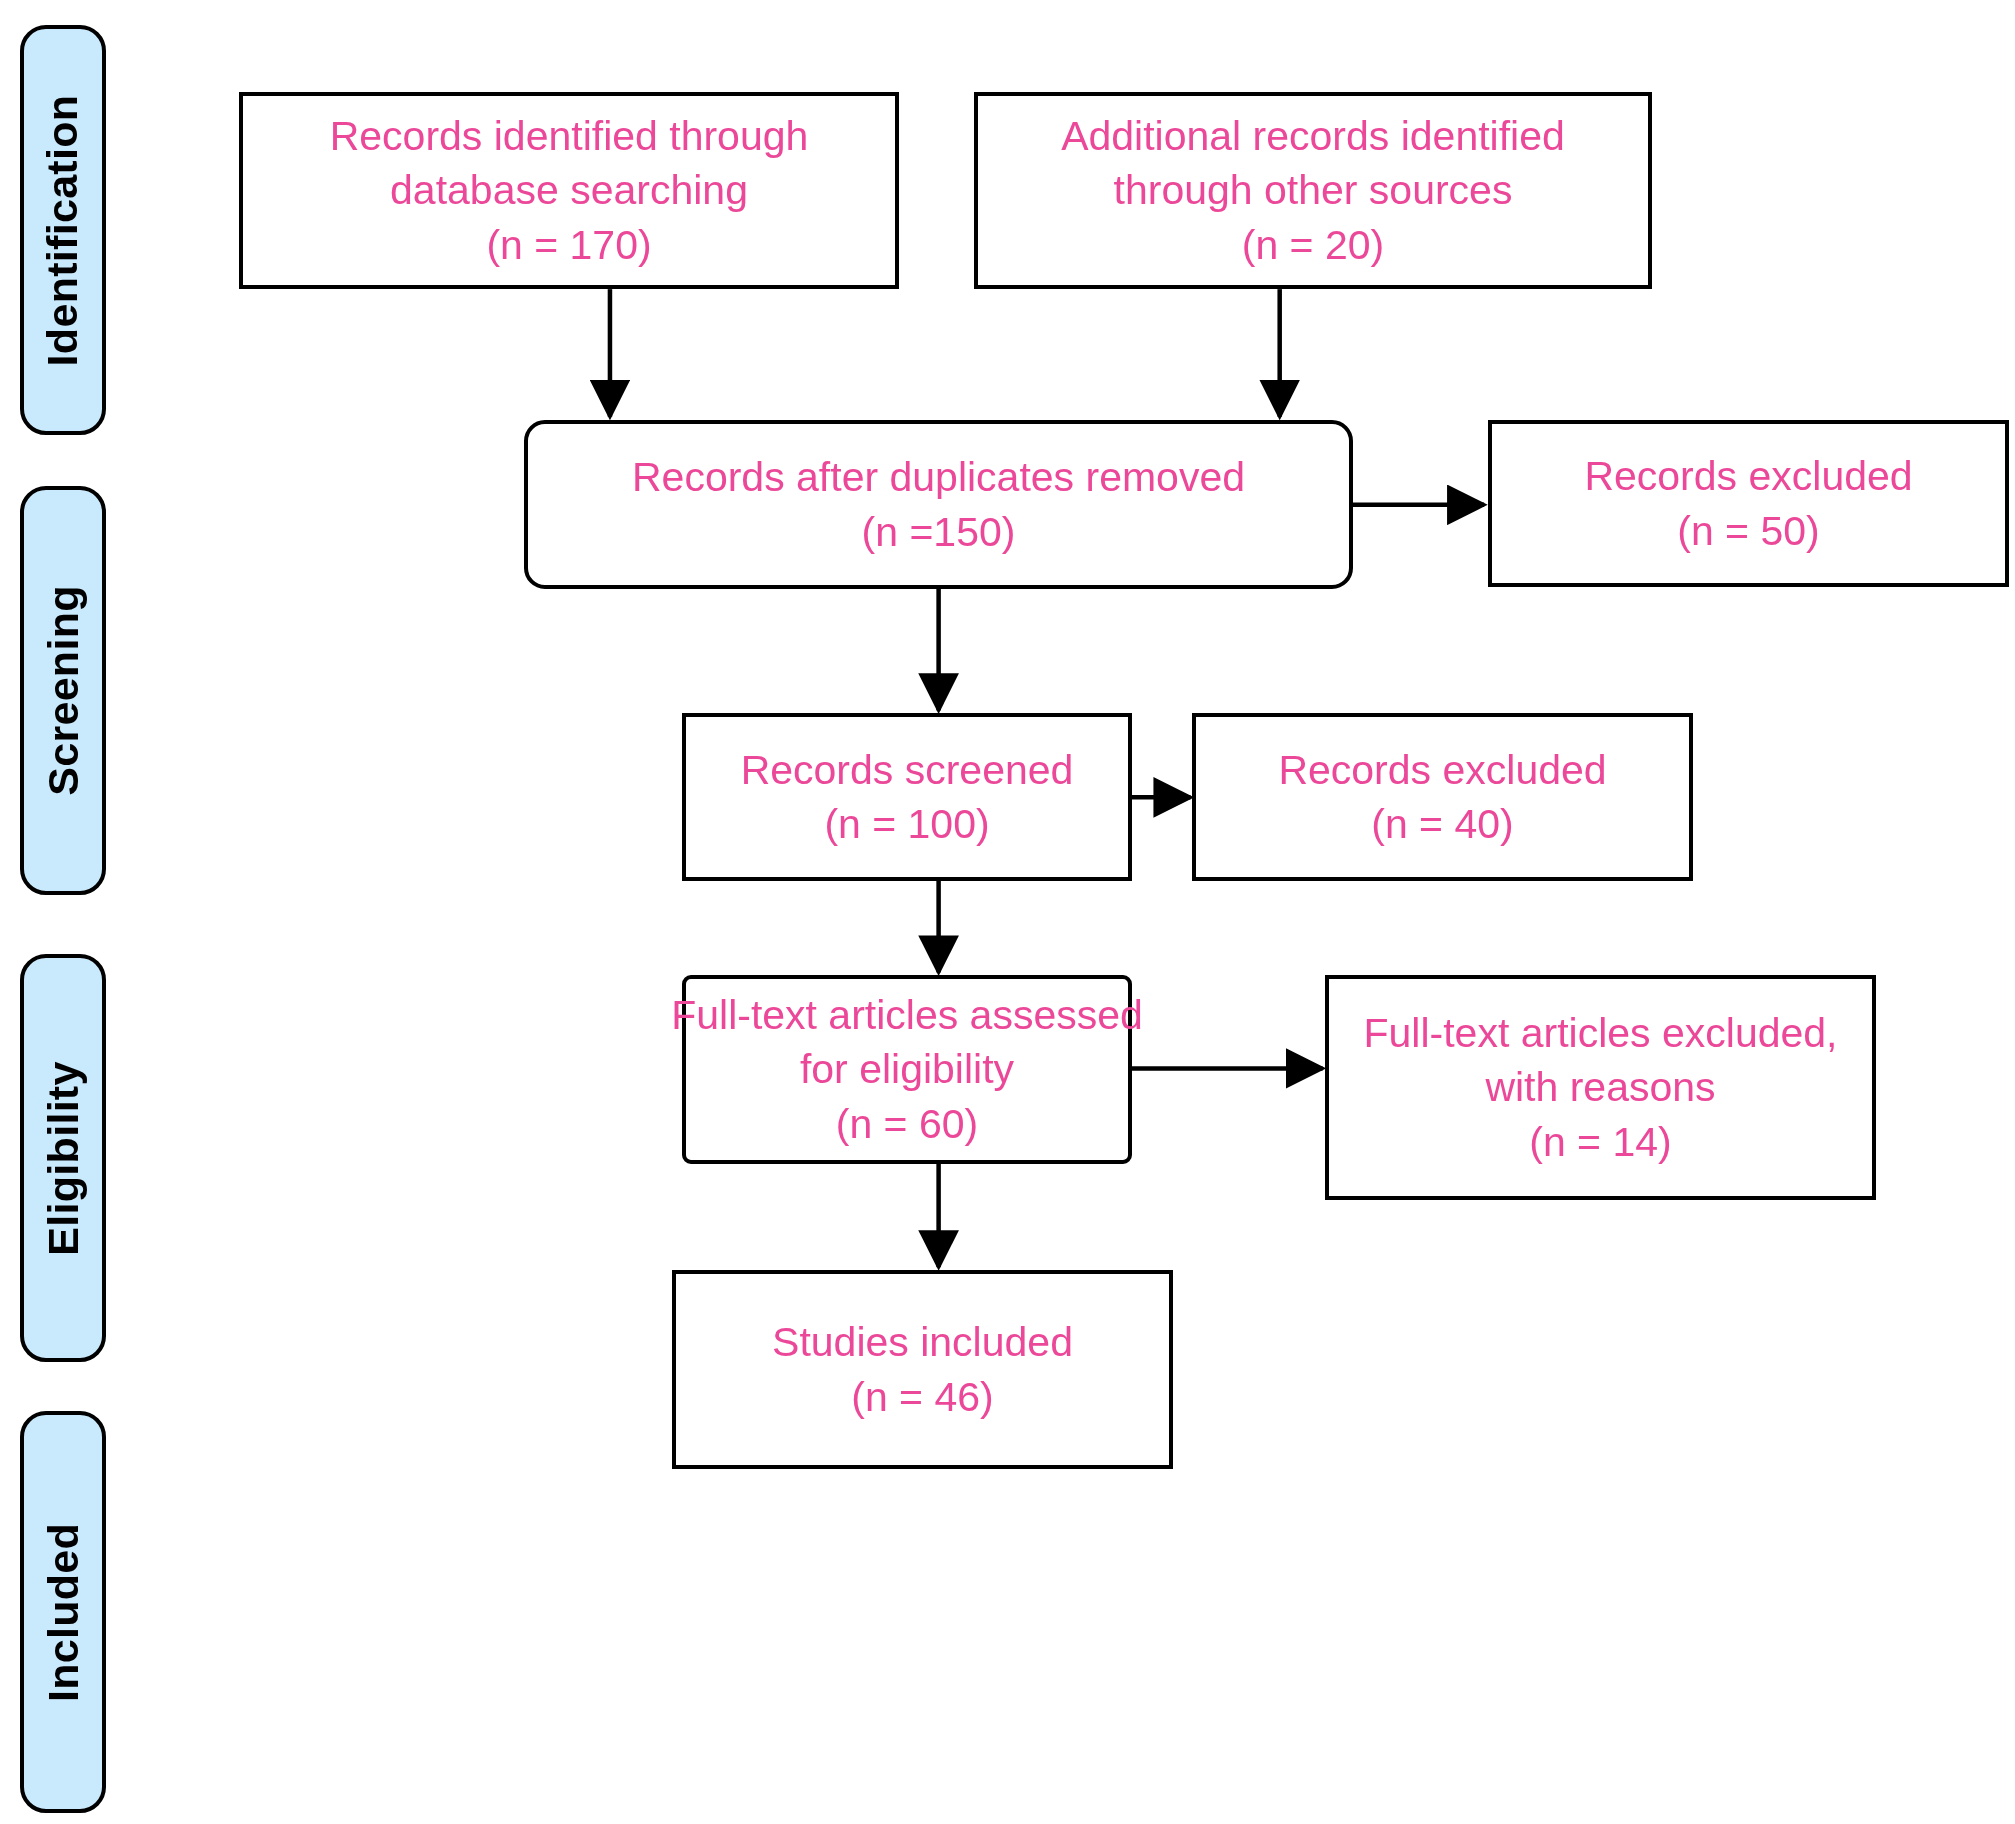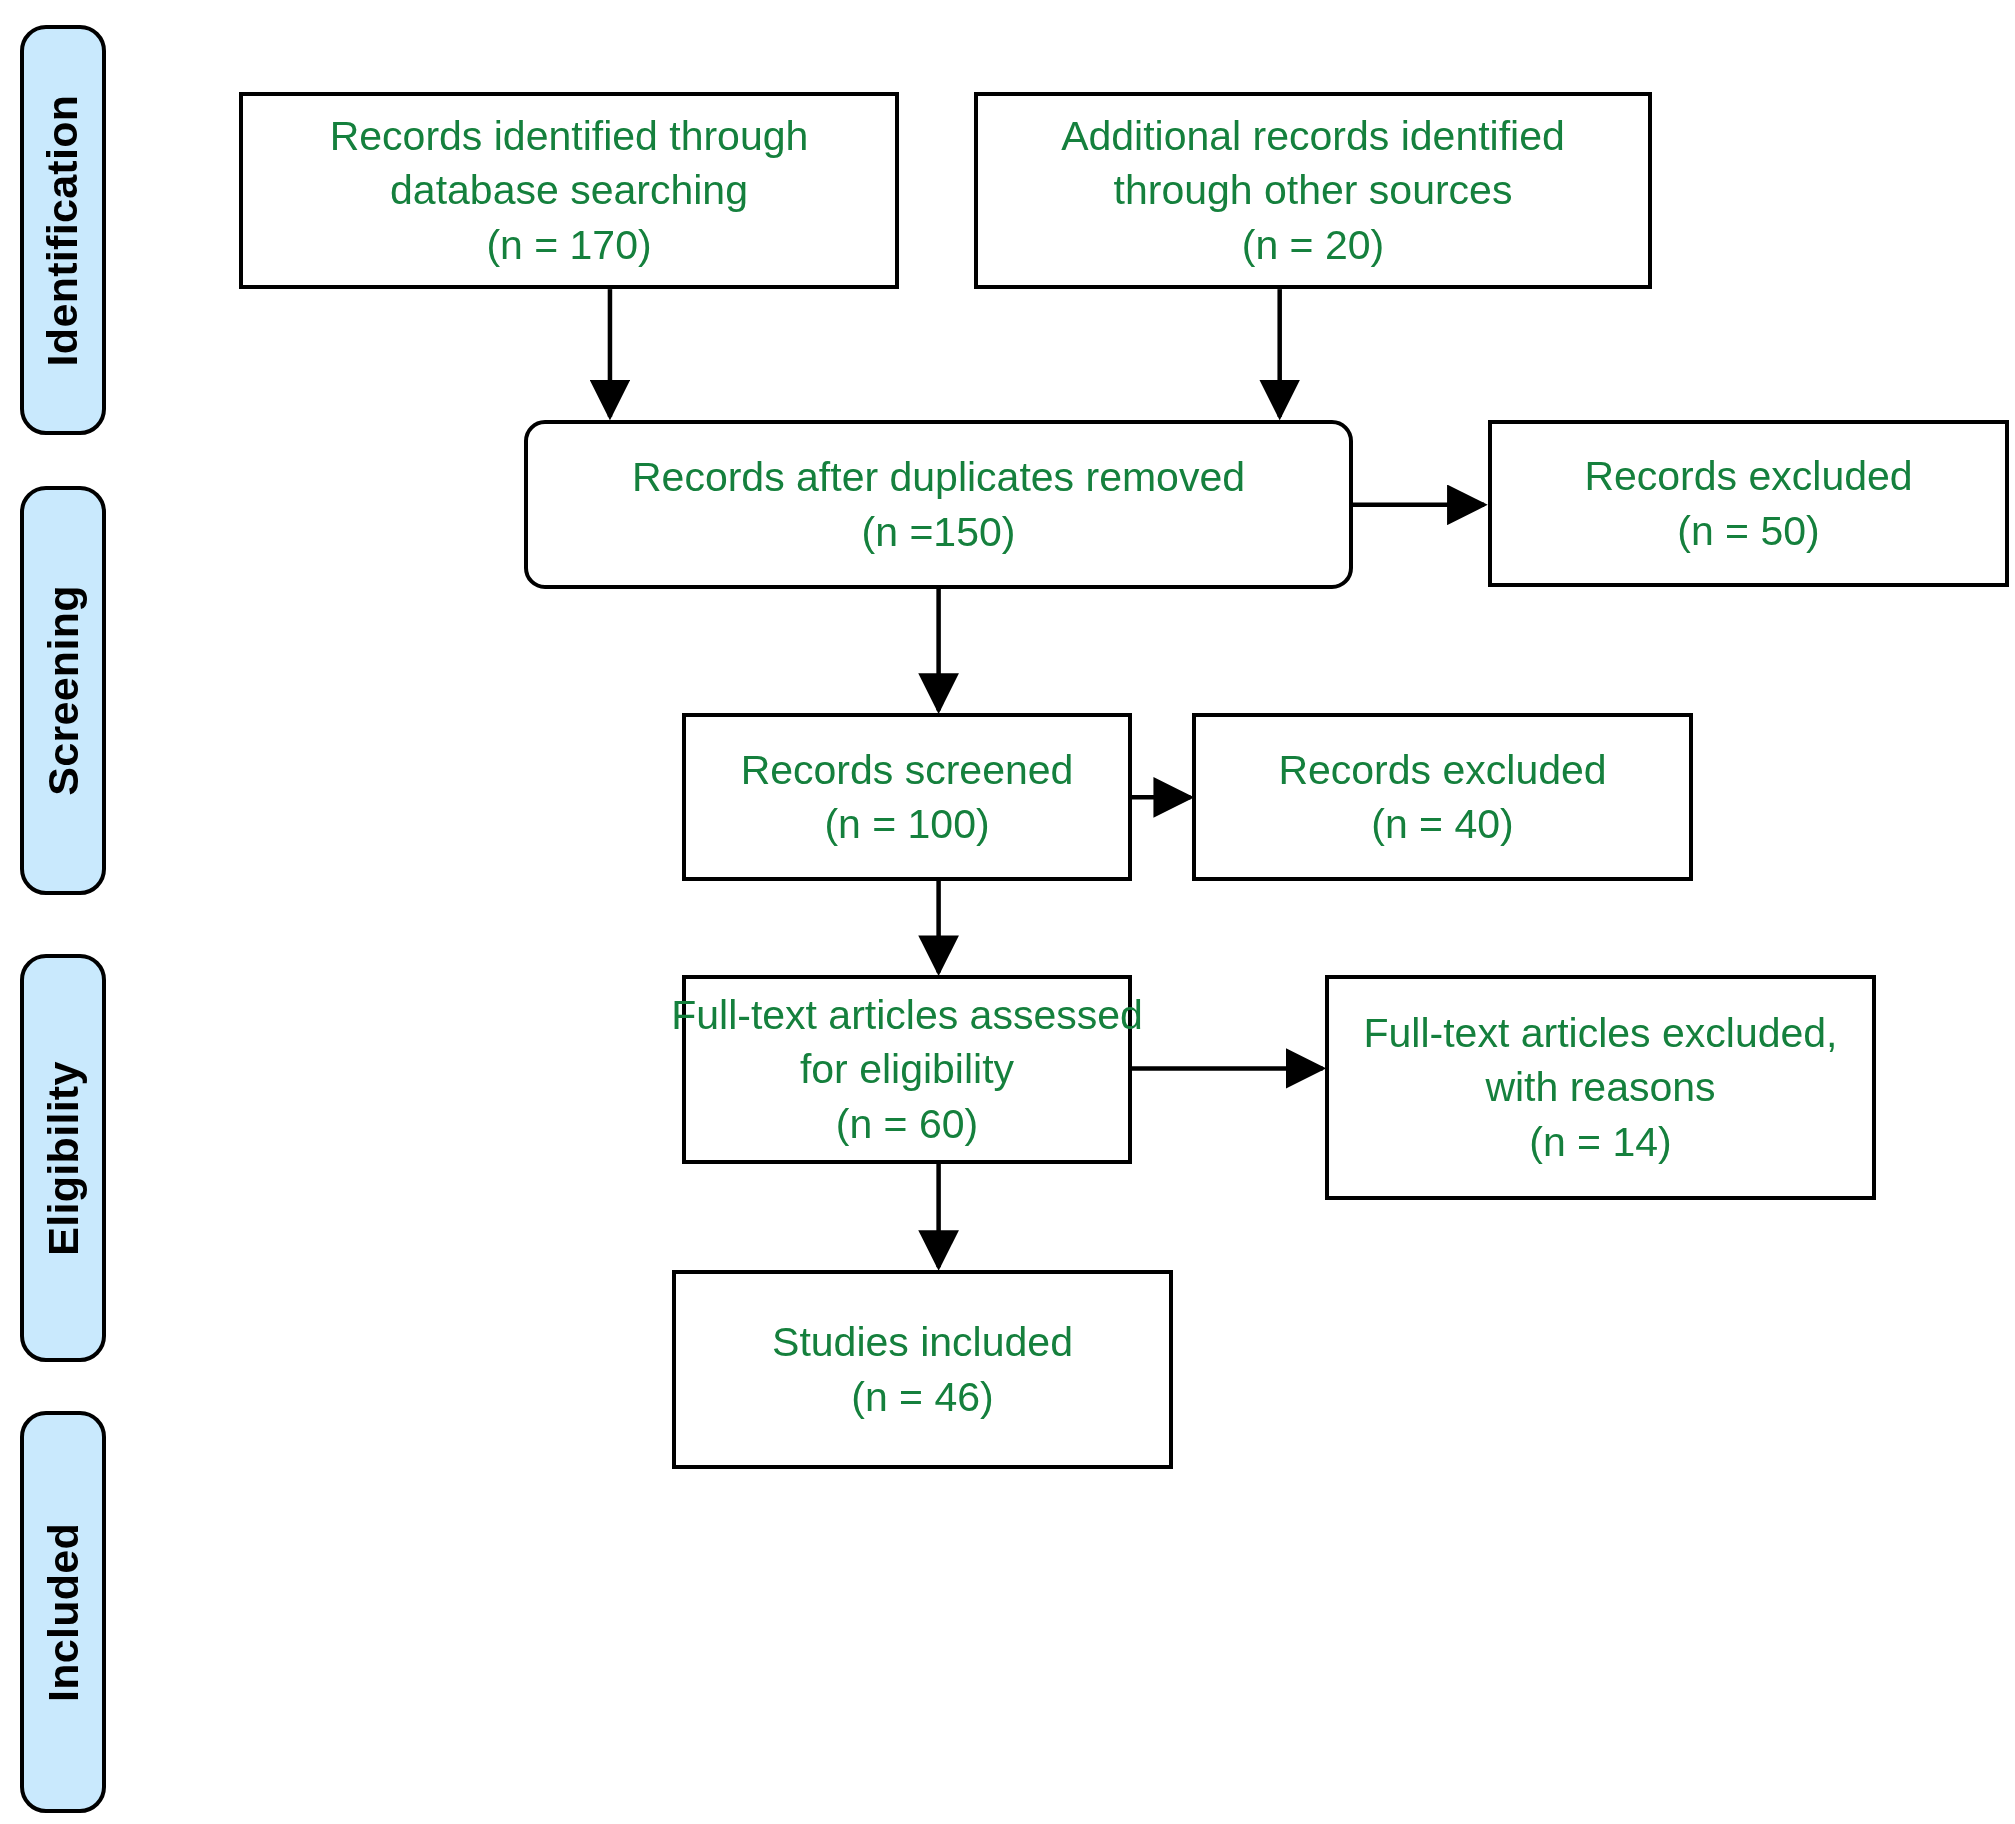--- a/index.html
+++ b/index.html
@@ -57,21 +57,21 @@
     display: flex;
     flex-direction: column;
     align-items: center;
     justify-content: center;
     padding: 0 14.7px;
   }
   .flow-line {
     font-family: "Liberation Sans", sans-serif;
     font-size: 41px;
     line-height: 1.32;
-    color: #15803d;
+    color: #ec4899;
     text-align: center;
     white-space: nowrap;
   }
 </style>
 </head>
 <body>
 
 <div id="prisma-root">
 
   <svg class="diagram" viewBox="0 0 3568 3230" xmlns="http://www.w3.org/2000/svg">
@@ -139,21 +139,21 @@
   <div class="flow-box" style="left:682px; top:713px; width:450px; height:168px;">
     <div class="flow-line">Records screened</div>
     <div class="flow-line">(n = 100)</div>
   </div>
 
   <div class="flow-box" style="left:1192px; top:713px; width:501px; height:168px;">
     <div class="flow-line">Records excluded</div>
     <div class="flow-line">(n = 40)</div>
   </div>
 
-  <div class="flow-box" style="left:682px; top:975px; width:450px; height:189px;">
+  <div class="flow-box" style="left:682px; top:975px; width:450px; height:189px;border-radius:9px;">
     <div class="flow-line">Full-text articles assessed</div>
     <div class="flow-line">for eligibility</div>
     <div class="flow-line">(n = 60)</div>
   </div>
 
   <div class="flow-box" style="left:1325px; top:975px; width:551px; height:225px;">
     <div class="flow-line">Full-text articles excluded,</div>
     <div class="flow-line">with reasons</div>
     <div class="flow-line">(n = 14)</div>
   </div>

